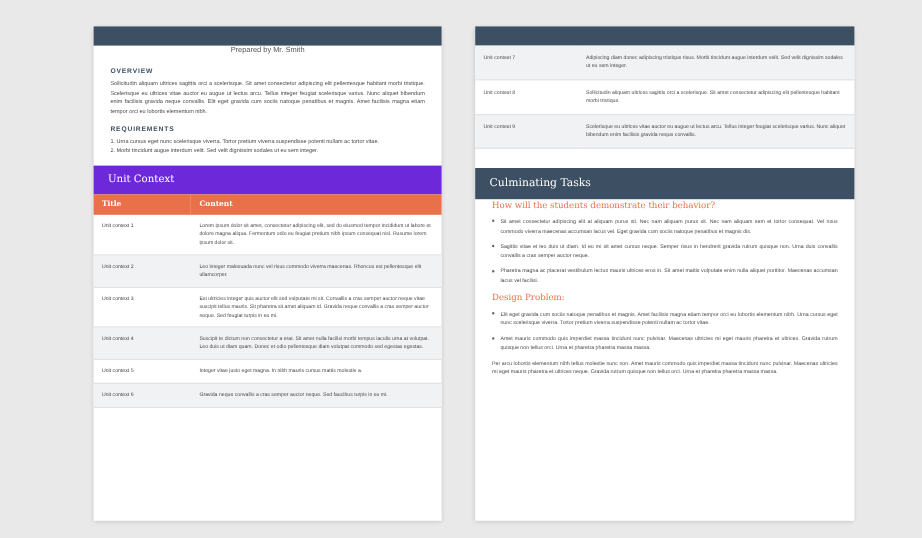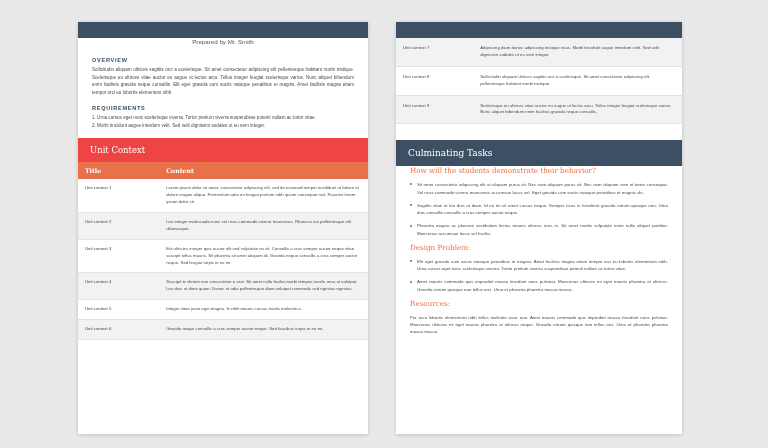--- a/index.html
+++ b/index.html
@@ -11,21 +11,21 @@
   }
   .canvas{position:relative;width:768px;height:448px;}
 
   
   .page{
     position:absolute;
     background:#ffffff;
     box-shadow:0 1px 4px rgba(0,0,0,.18);
   }
   .page-left{left:78px;top:22px;width:290px;height:412px;}
-  .page-right{left:396px;top:22px;width:286px;height:412px;}
+  .page-right{left:396px;top:22px;width:316px;height:412px;}
 
   .topbar{height:16px;background:#3d4f63;}
 
   .pad{padding:0 14px;}
 
   
   .doc-title{
     text-align:center;
     color:#e8714a;
     font-size:23px;
@@ -48,21 +48,21 @@
     margin:0 0 3px 0;
   }
   .body-txt{
     color:#4a4a4a;
     font-size:4.6px;
     line-height:1.65;
     margin:0 0 9px 0;
     text-align:justify;
   }
   .banner{
-    background:#ef4444;
+    background:#6d28d9;
     color:#ffffff;
     font-size:8.5px;
     padding:7px 12px;
     margin-top:6px;
     font-family:"DejaVu Serif", serif;
   }
   table{border-collapse:collapse;width:100%;}
   .tbl-head th{
     background:#e8714a;
     color:#fff;
@@ -214,18 +214,17 @@
         <li>Sagittis vitae et leo duis ut diam. Id eu mi sit amet cursus neque. Semper risus in hendrerit gravida rutrum quisque non. Urna duis convallis convallis a cras semper auctor neque.</li>
         <li>Pharetra magna ac placerat vestibulum lectus mauris ultrices eros in. Sit amet mattis vulputate enim nulla aliquet porttitor. Maecenas accumsan lacus vel facilisi.</li>
       </ul>
 
       <div class="h-orange">Design Problem:</div>
       <ul class="bullets">
         <li>Elit eget gravida cum sociis natoque penatibus et magnis. Amet facilisis magna etiam tempor orci eu lobortis elementum nibh. Urna cursus eget nunc scelerisque viverra. Tortor pretium viverra suspendisse potenti nullam ac tortor vitae.</li>
         <li>Amet mauris commodo quis imperdiet massa tincidunt nunc pulvinar. Maecenas ultricies mi eget mauris pharetra et ultrices. Gravida rutrum quisque non tellus orci. Urna et pharetra pharetra massa massa.</li>
       </ul>
 
-      <div class="h-orange">Resources:</div>
       <p class="p-just">Per arcu lobortis elementum nibh tellus molestie nunc non. Amet mauris commodo quis imperdiet massa tincidunt nunc pulvinar. Maecenas ultricies mi eget mauris pharetra et ultrices neque. Gravida rutrum quisque non tellus orci. Urna et pharetra pharetra massa massa.</p>
     </div>
   </div>
 
 </div>
 
 </body></html>

